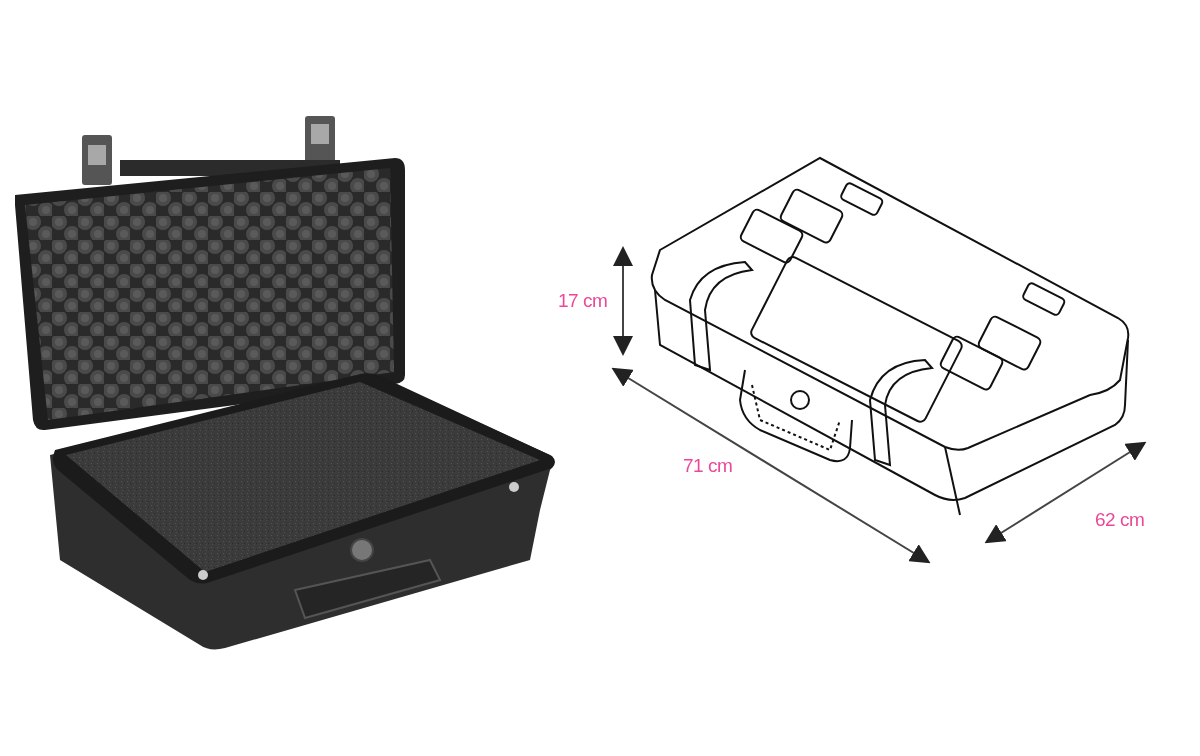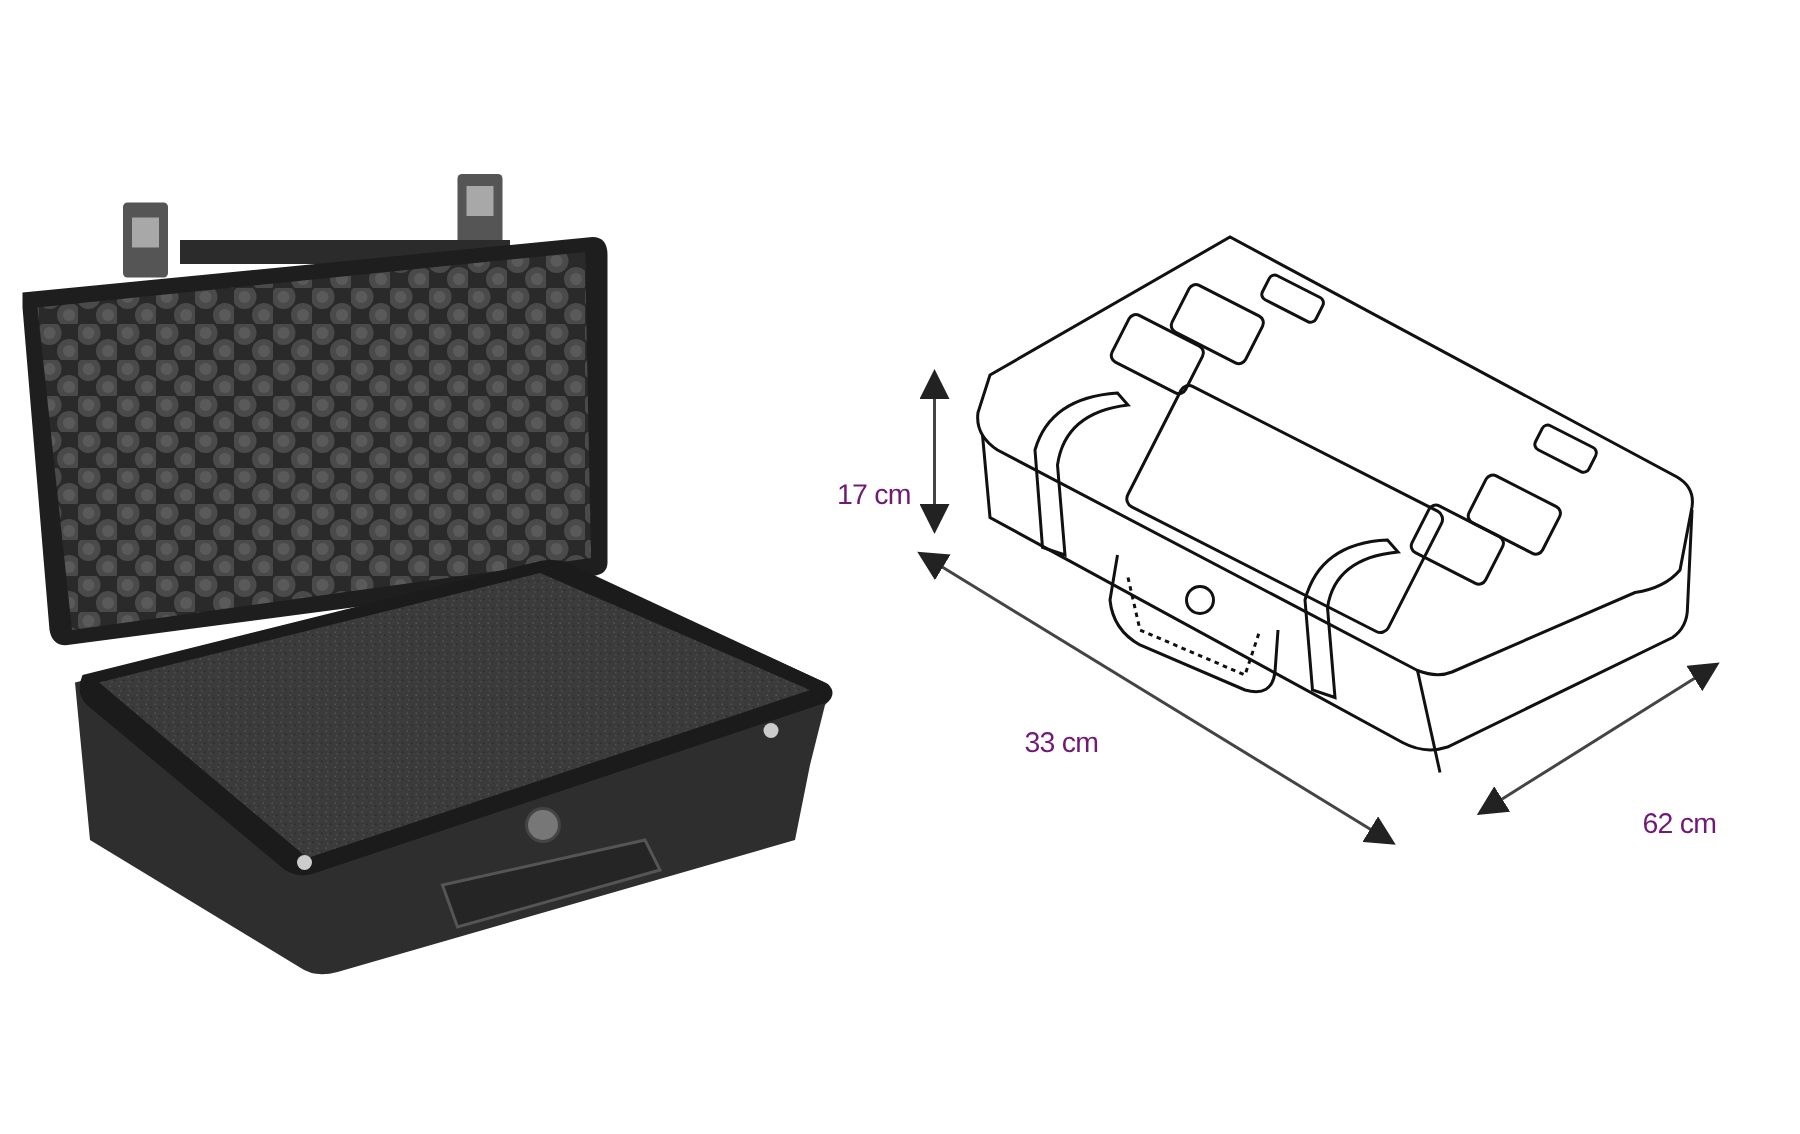--- a/index.html
+++ b/index.html
@@ -1,20 +1,20 @@
 <!DOCTYPE html>
 <html><head>
 <meta charset="utf-8">
 <style>
   html, body { margin:0; padding:0; background:#ffffff; }
   body { width:1200px; height:756px; position:relative; overflow:hidden; font-family:"Liberation Sans", sans-serif; }
   .panel { position:absolute; }
   #photo { left:0; top:100px; width:570px; height:560px; }
   #drawing { left:540px; top:140px; width:660px; height:440px; }
-  .dim-label { position:absolute; font-family:"Liberation Sans", sans-serif; font-size:19px; color:#701a75; white-space:nowrap; letter-spacing:-0.5px;margin-top:30px; }
+  .dim-label { position:absolute; font-family:"Liberation Sans", sans-serif; font-size:19px; color:#ec4899; white-space:nowrap; letter-spacing:-0.5px; }
   svg { display:block; }
 </style>
 </head>
 <body>
 
 <div class="panel" id="photo">
   <svg width="570" height="560" viewBox="0 100 570 560">
     <defs>
       <pattern id="egg" x="0" y="0" width="26" height="24" patternUnits="userSpaceOnUse">
         <rect width="26" height="24" fill="#2a2a2a"></rect>
@@ -89,15 +89,15 @@
       <circle cx="800" cy="400" r="9"></circle>
     </g>
 
     <g stroke="#444" stroke-width="2" fill="none">
       <line x1="623" y1="256" x2="623" y2="346" marker-start="url(#ah)" marker-end="url(#ah)"></line>
       <line x1="620" y1="373" x2="922" y2="558" marker-start="url(#ah)" marker-end="url(#ah)"></line>
       <line x1="993" y1="538" x2="1138" y2="447" marker-start="url(#ah)" marker-end="url(#ah)"></line>
     </g>
   </svg>
   <span class="dim-label" style="left:18px; top:150px;">17 cm</span>
-  <span class="dim-label" style="left:143px; top:315px;">33 cm</span>
+  <span class="dim-label" style="left:143px; top:315px;">71 cm</span>
   <span class="dim-label" style="left:555px; top:369px;">62 cm</span>
 </div>
 
 </body></html>

